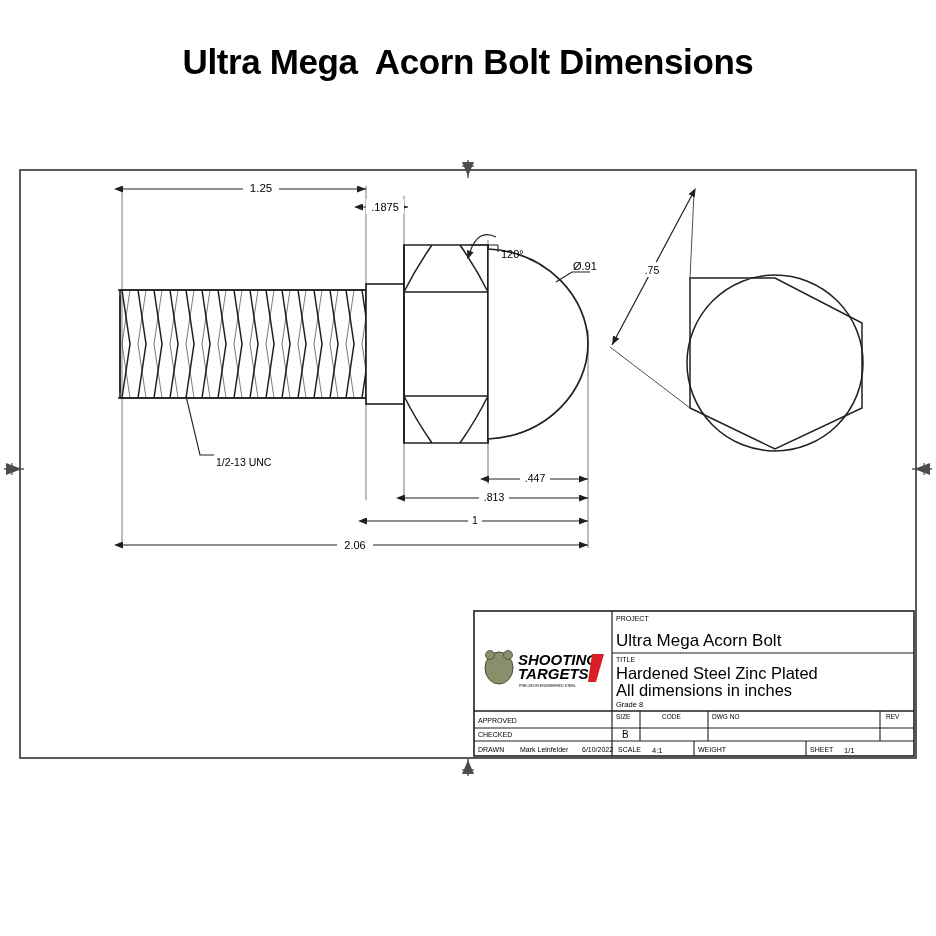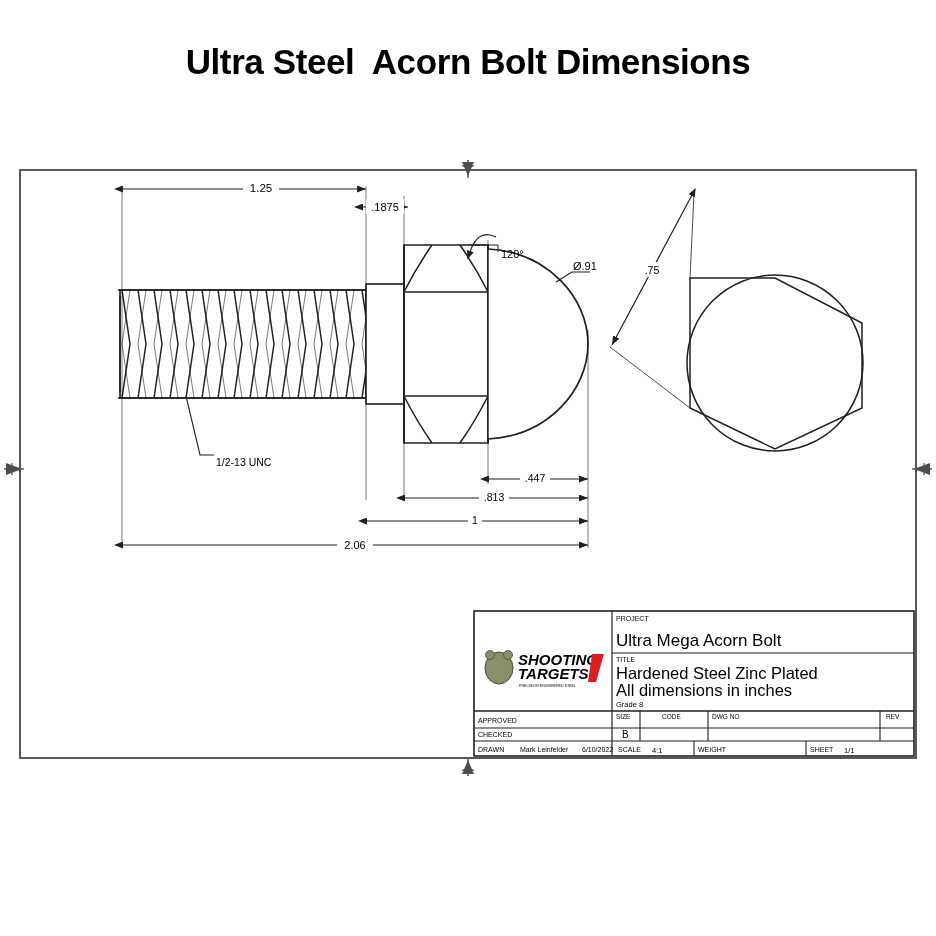--- a/index.html
+++ b/index.html
@@ -46,21 +46,21 @@
   .tb-text {
     font-family: "Liberation Sans", sans-serif;
     fill: #000000;
   }
 </style>
 </head>
 <body>
 
 <div id="page">
 
-  <div id="page-title">Ultra Steel  Acorn Bolt Dimensions</div>
+  <div id="page-title">Ultra Mega  Acorn Bolt Dimensions</div>
 
   <div id="drawing-wrap">
   <svg width="936" height="936" viewBox="0 0 936 936" xmlns="http://www.w3.org/2000/svg">
 
     <defs>
       <marker id="ar-s" markerWidth="10" markerHeight="7" refX="9" refY="3.5" orient="auto" markerUnits="userSpaceOnUse">
         <path d="M0,0 L9,3.5 L0,7 z" fill="#231f20"></path>
       </marker>
       <marker id="ar-e" markerWidth="10" markerHeight="7" refX="1" refY="3.5" orient="auto-start-reverse" markerUnits="userSpaceOnUse">
         <path d="M0,0 L9,3.5 L0,7 z" fill="#231f20"></path>

